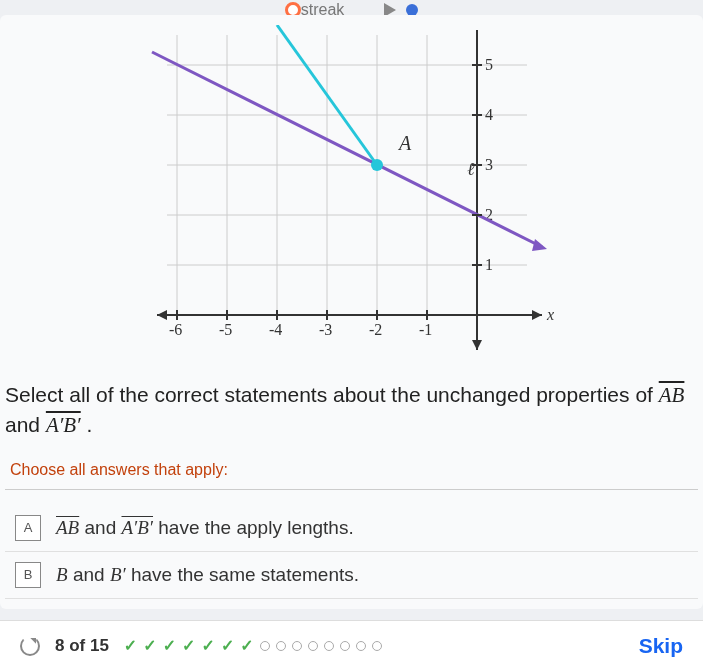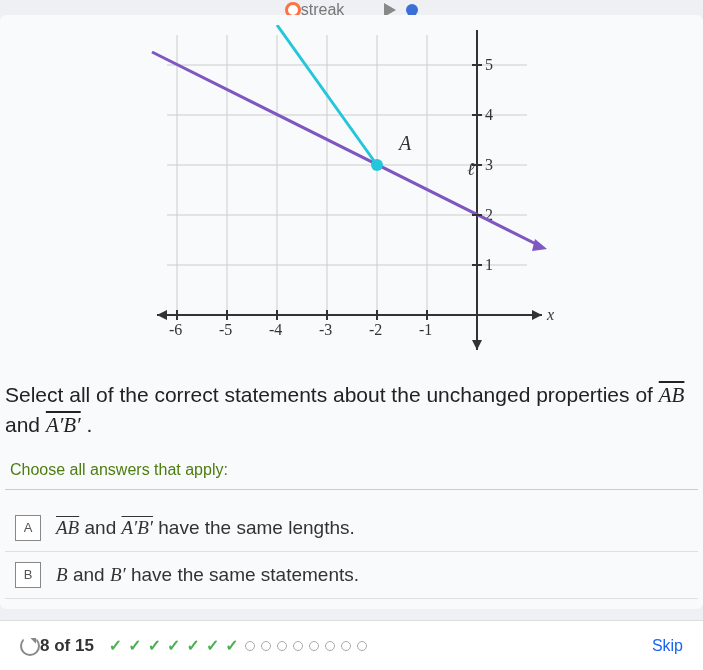--- a/index.html
+++ b/index.html
@@ -67,21 +67,21 @@
       font-size: 21px;
       color: #222;
       line-height: 1.4;
       margin-top: 5px;
     }
     .overline { text-decoration: overline; }
     .mathit { font-style: italic; font-family: 'Times New Roman', serif; }
     .instruction {
       padding: 20px 10px 10px 5px;
       font-size: 16px;
-      color: #4d7c0f;
+      color: #c2410c;
       border-bottom: 1px solid #ccc;
       margin: 0 5px;
     }
     .choices {
       padding: 15px 5px 0 5px;
     }
     .choice {
       display: flex;
       align-items: center;
       gap: 15px;
@@ -125,20 +125,21 @@
     .refresh-icon::after {
       content: '';
       position: absolute;
       top: -4px;
       right: -2px;
       border: 4px solid transparent;
       border-bottom-color: #888;
       transform: rotate(45deg);
     }
     .progress-text {
+      margin-left: 15px;
       font-size: 17px;
       font-weight: 600;
       color: #333;
     }
     .progress-dots {
       margin-left: 15px;
       display: flex;
       gap: 6px;
       align-items: center;
     }
@@ -149,22 +150,22 @@
     }
     .empty-dot {
       width: 10px;
       height: 10px;
       border: 1.5px solid #aaa;
       border-radius: 50%;
     }
     .skip {
       margin-left: auto;
       color: #1865f2;
-      font-size: 16px;
-      font-weight: 400;
+      font-size: 21px;
+      font-weight: 700;
       cursor: pointer;
     }
   </style>
 </head>
 <body>
 
 <div class="top-bar">
   <span class="streak-icon"></span>
   <span class="streak-label">streak</span>
   <span class="play-icon"></span>
@@ -235,21 +236,21 @@
     <span class="overline mathit">A′B′</span>
     <span> .</span>
   </div>
 
   <div class="instruction">Choose all answers that apply:</div>
 
   <div class="choices">
     <div class="choice">
       <div class="choice-letter">A</div>
       <div>
-        <span class="overline mathit">AB</span><span> and </span><span class="overline mathit">A′B′</span><span> have the same lengths.</span>
+        <span class="overline mathit">AB</span><span> and </span><span class="overline mathit">A′B′</span><span> have the apply lengths.</span>
       </div>
     </div>
     <div class="choice">
       <div class="choice-letter">B</div>
       <div>
         <span class="mathit">B</span><span> and </span><span class="mathit">B′</span><span> have the same statements.</span>
       </div>
     </div>
   </div>
 </div>

